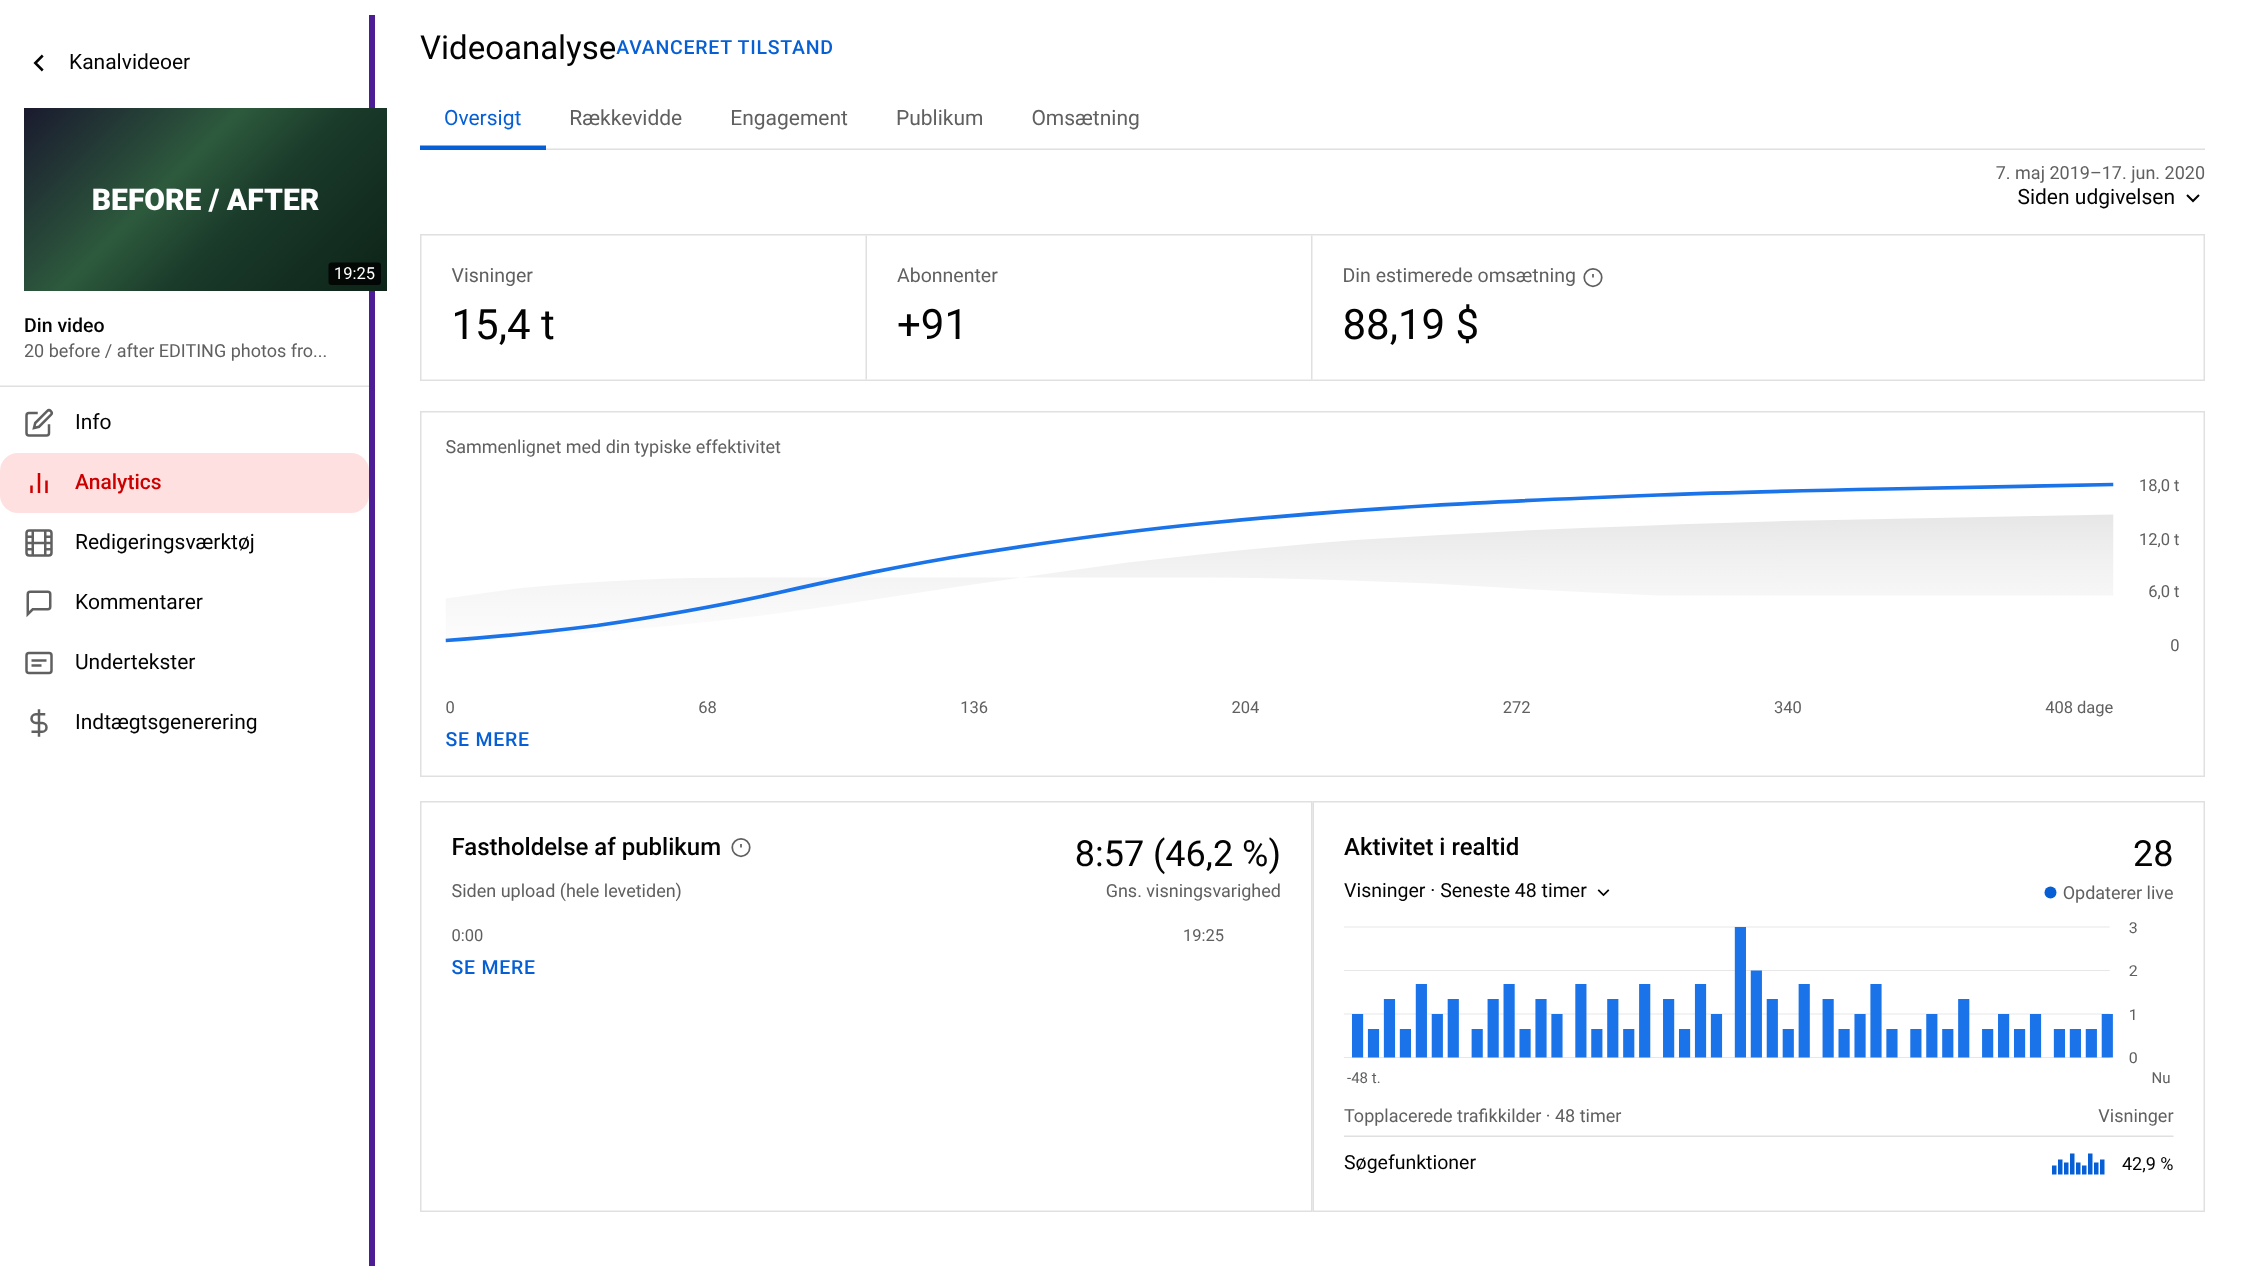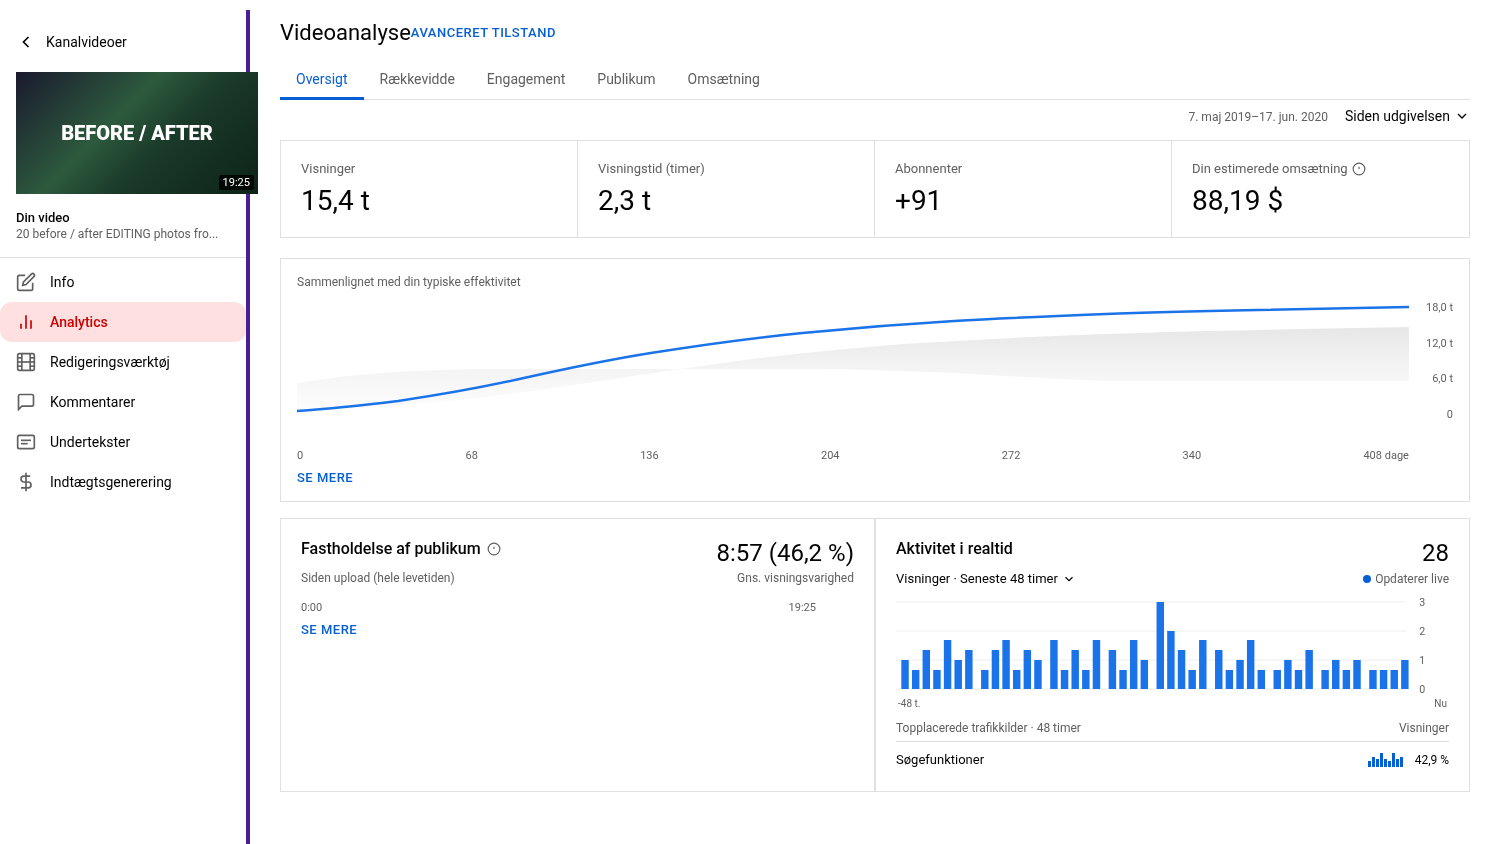--- a/index.html
+++ b/index.html
@@ -481,39 +481,35 @@
 
   <div class="tabs">
     <div class="tab active">Oversigt</div>
     <div class="tab">Rækkevidde</div>
     <div class="tab">Engagement</div>
     <div class="tab">Publikum</div>
     <div class="tab">Omsætning</div>
   </div>
 
   <div class="date-filter">
-    <div style="display:flex;flex-direction:row;align-items:flex-end;gap:17px;">
+    <div style="display:flex;flex-direction:column;align-items:flex-end;gap:2px;">
       <span class="date-range-label">7. maj 2019–17. jun. 2020</span>
       <div class="date-dropdown">
         <span>Siden udgivelsen</span>
         <svg viewBox="0 0 24 24" width="16" height="16" fill="none" stroke="#030303" stroke-width="2">
           <polyline points="6 9 12 15 18 9"></polyline>
         </svg>
       </div>
     </div>
   </div>
 
   <div class="stats-row">
     <div class="stat-cell">
       <div class="stat-label">Visninger</div>
       <div class="stat-value">15,4 t</div>
-    </div>
-    <div class="stat-cell">
-      <div class="stat-label">Visningstid (timer)</div>
-      <div class="stat-value">2,3 t</div>
     </div>
     <div class="stat-cell">
       <div class="stat-label">Abonnenter</div>
       <div class="stat-value">+91</div>
     </div>
     <div class="stat-cell">
       <div class="stat-label">
         <span>Din estimerede omsætning</span>
         <svg viewBox="0 0 24 24" width="14" height="14" fill="none" stroke="#606060" stroke-width="2">
           <circle cx="12" cy="12" r="10"></circle>

